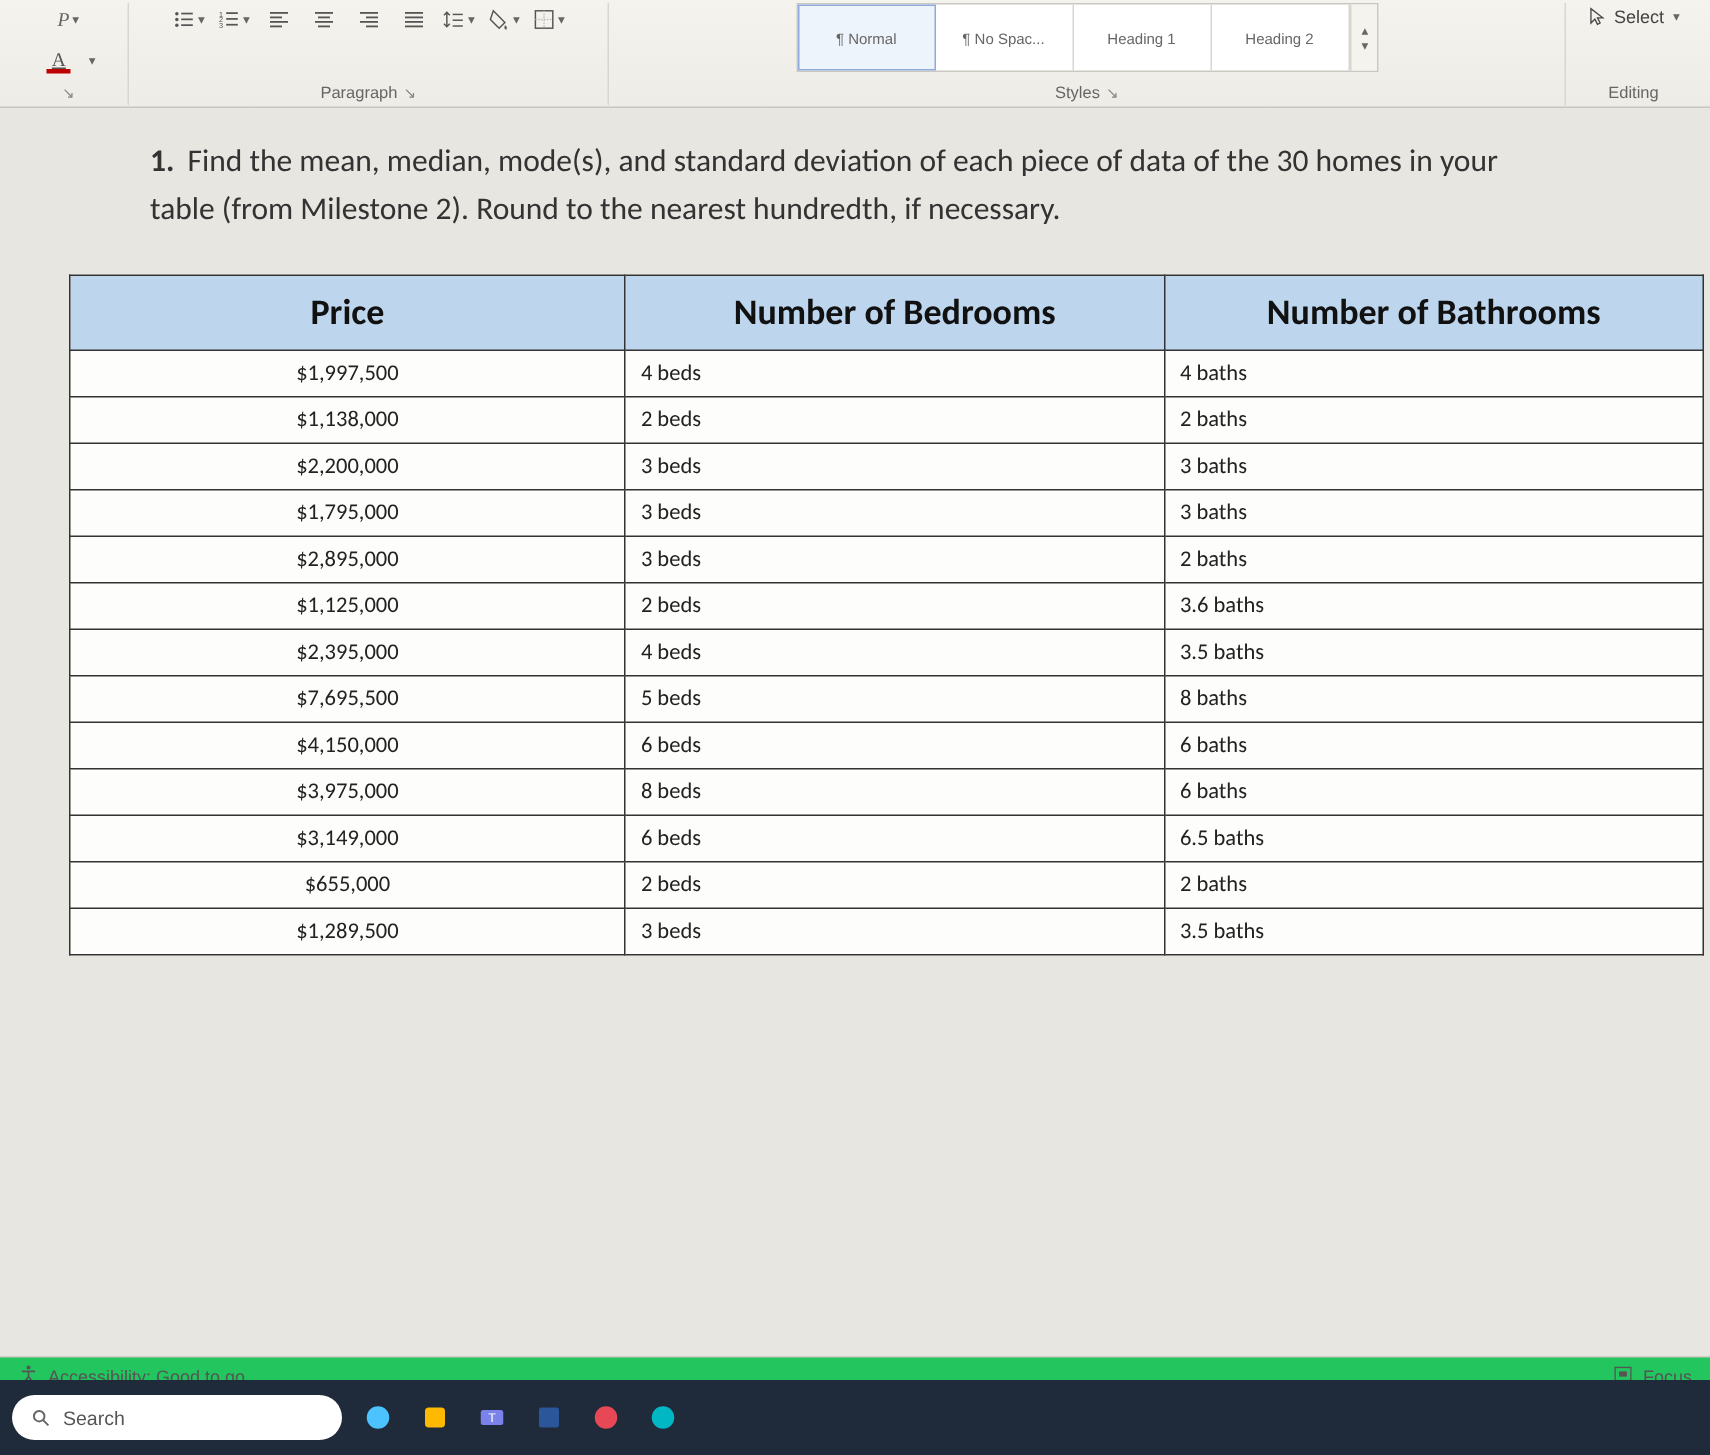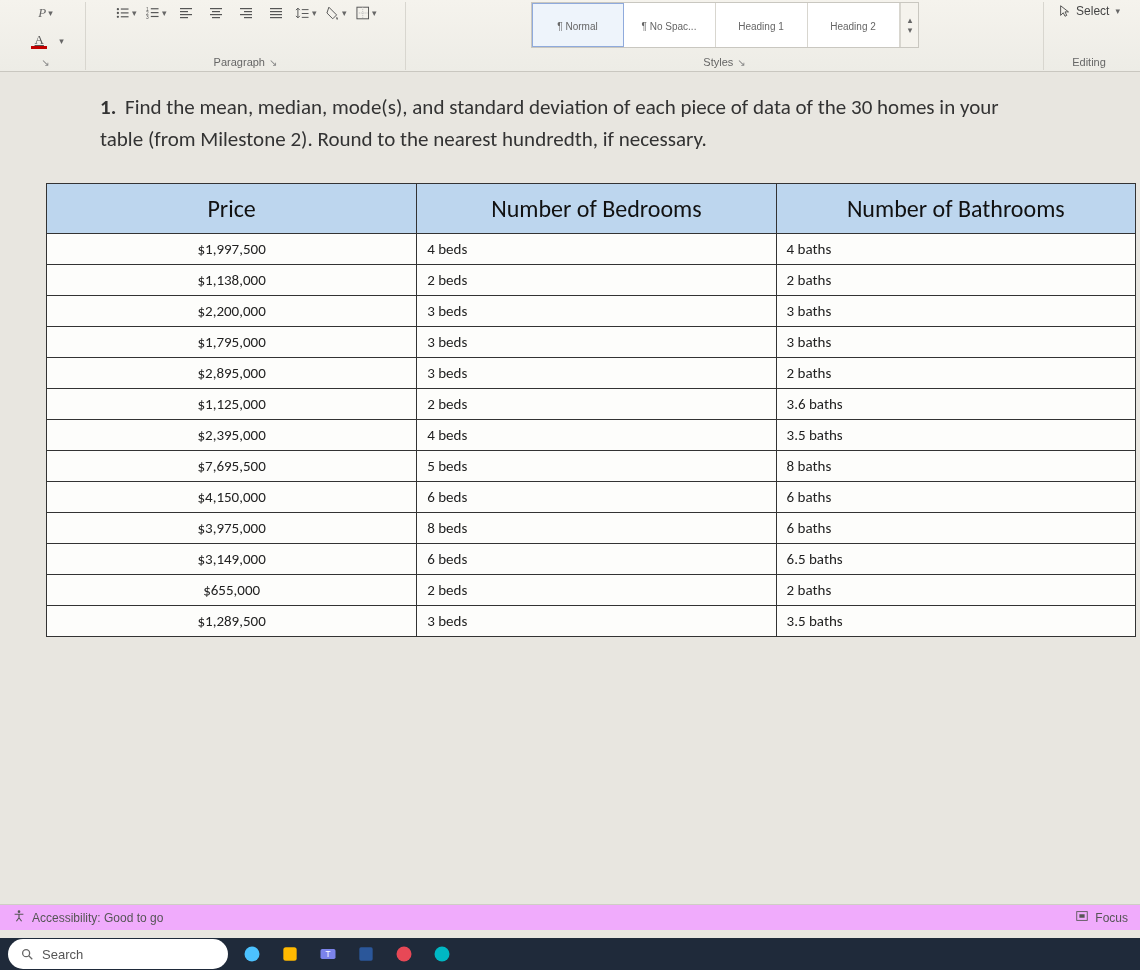--- a/index.html
+++ b/index.html
@@ -77,51 +77,51 @@
   }
   table.home-table {
     border-collapse: collapse;
     width: 1090px;
     margin-left: 6px;
     font-family: "Calibri", "Segoe UI", sans-serif;
     background: #fdfdfb;
   }
   table.home-table th {
     background: #bdd6ee;
-    font-weight: normal;
+    font-weight: bold;
     font-size: 24px;
     color: #111;
     border: 1px solid #333;
     padding: 10px 8px;
     text-align: center;
   }
   table.home-table td {
     border: 1px solid #333;
     padding: 6px 10px;
     font-size: 15px;
     color: #222;
   }
   table.home-table td.price { text-align: center; }
   
   .statusbar {
     position: absolute;
     bottom: 40px; left: 0; right: 0;
     height: 26px;
-    background: #f0abfc;
+    background: #22c55e;
     border-top:1px solid #cfcdc6;
     display:flex; align-items:center; justify-content:space-between;
     padding:0 12px;
     font-size:12px; color:#555;
   }
   .statusbar .left{display:flex;align-items:center;gap:6px;}
   .statusbar .right{display:flex;align-items:center;gap:6px;}
   
   .taskbar {
     position:absolute; bottom:0; left:0; right:0;
-    height:32px;
+    height:50px;
     background: #1f2a3a;
     display:flex; align-items:center;
     padding:0 8px;
     gap:10px;
   }
   .search-pill {
     background:#fff; border-radius:18px; height:30px; width:220px;
     display:flex; align-items:center; gap:8px; padding:0 12px;
     color:#555; font-size:13px;
   }

